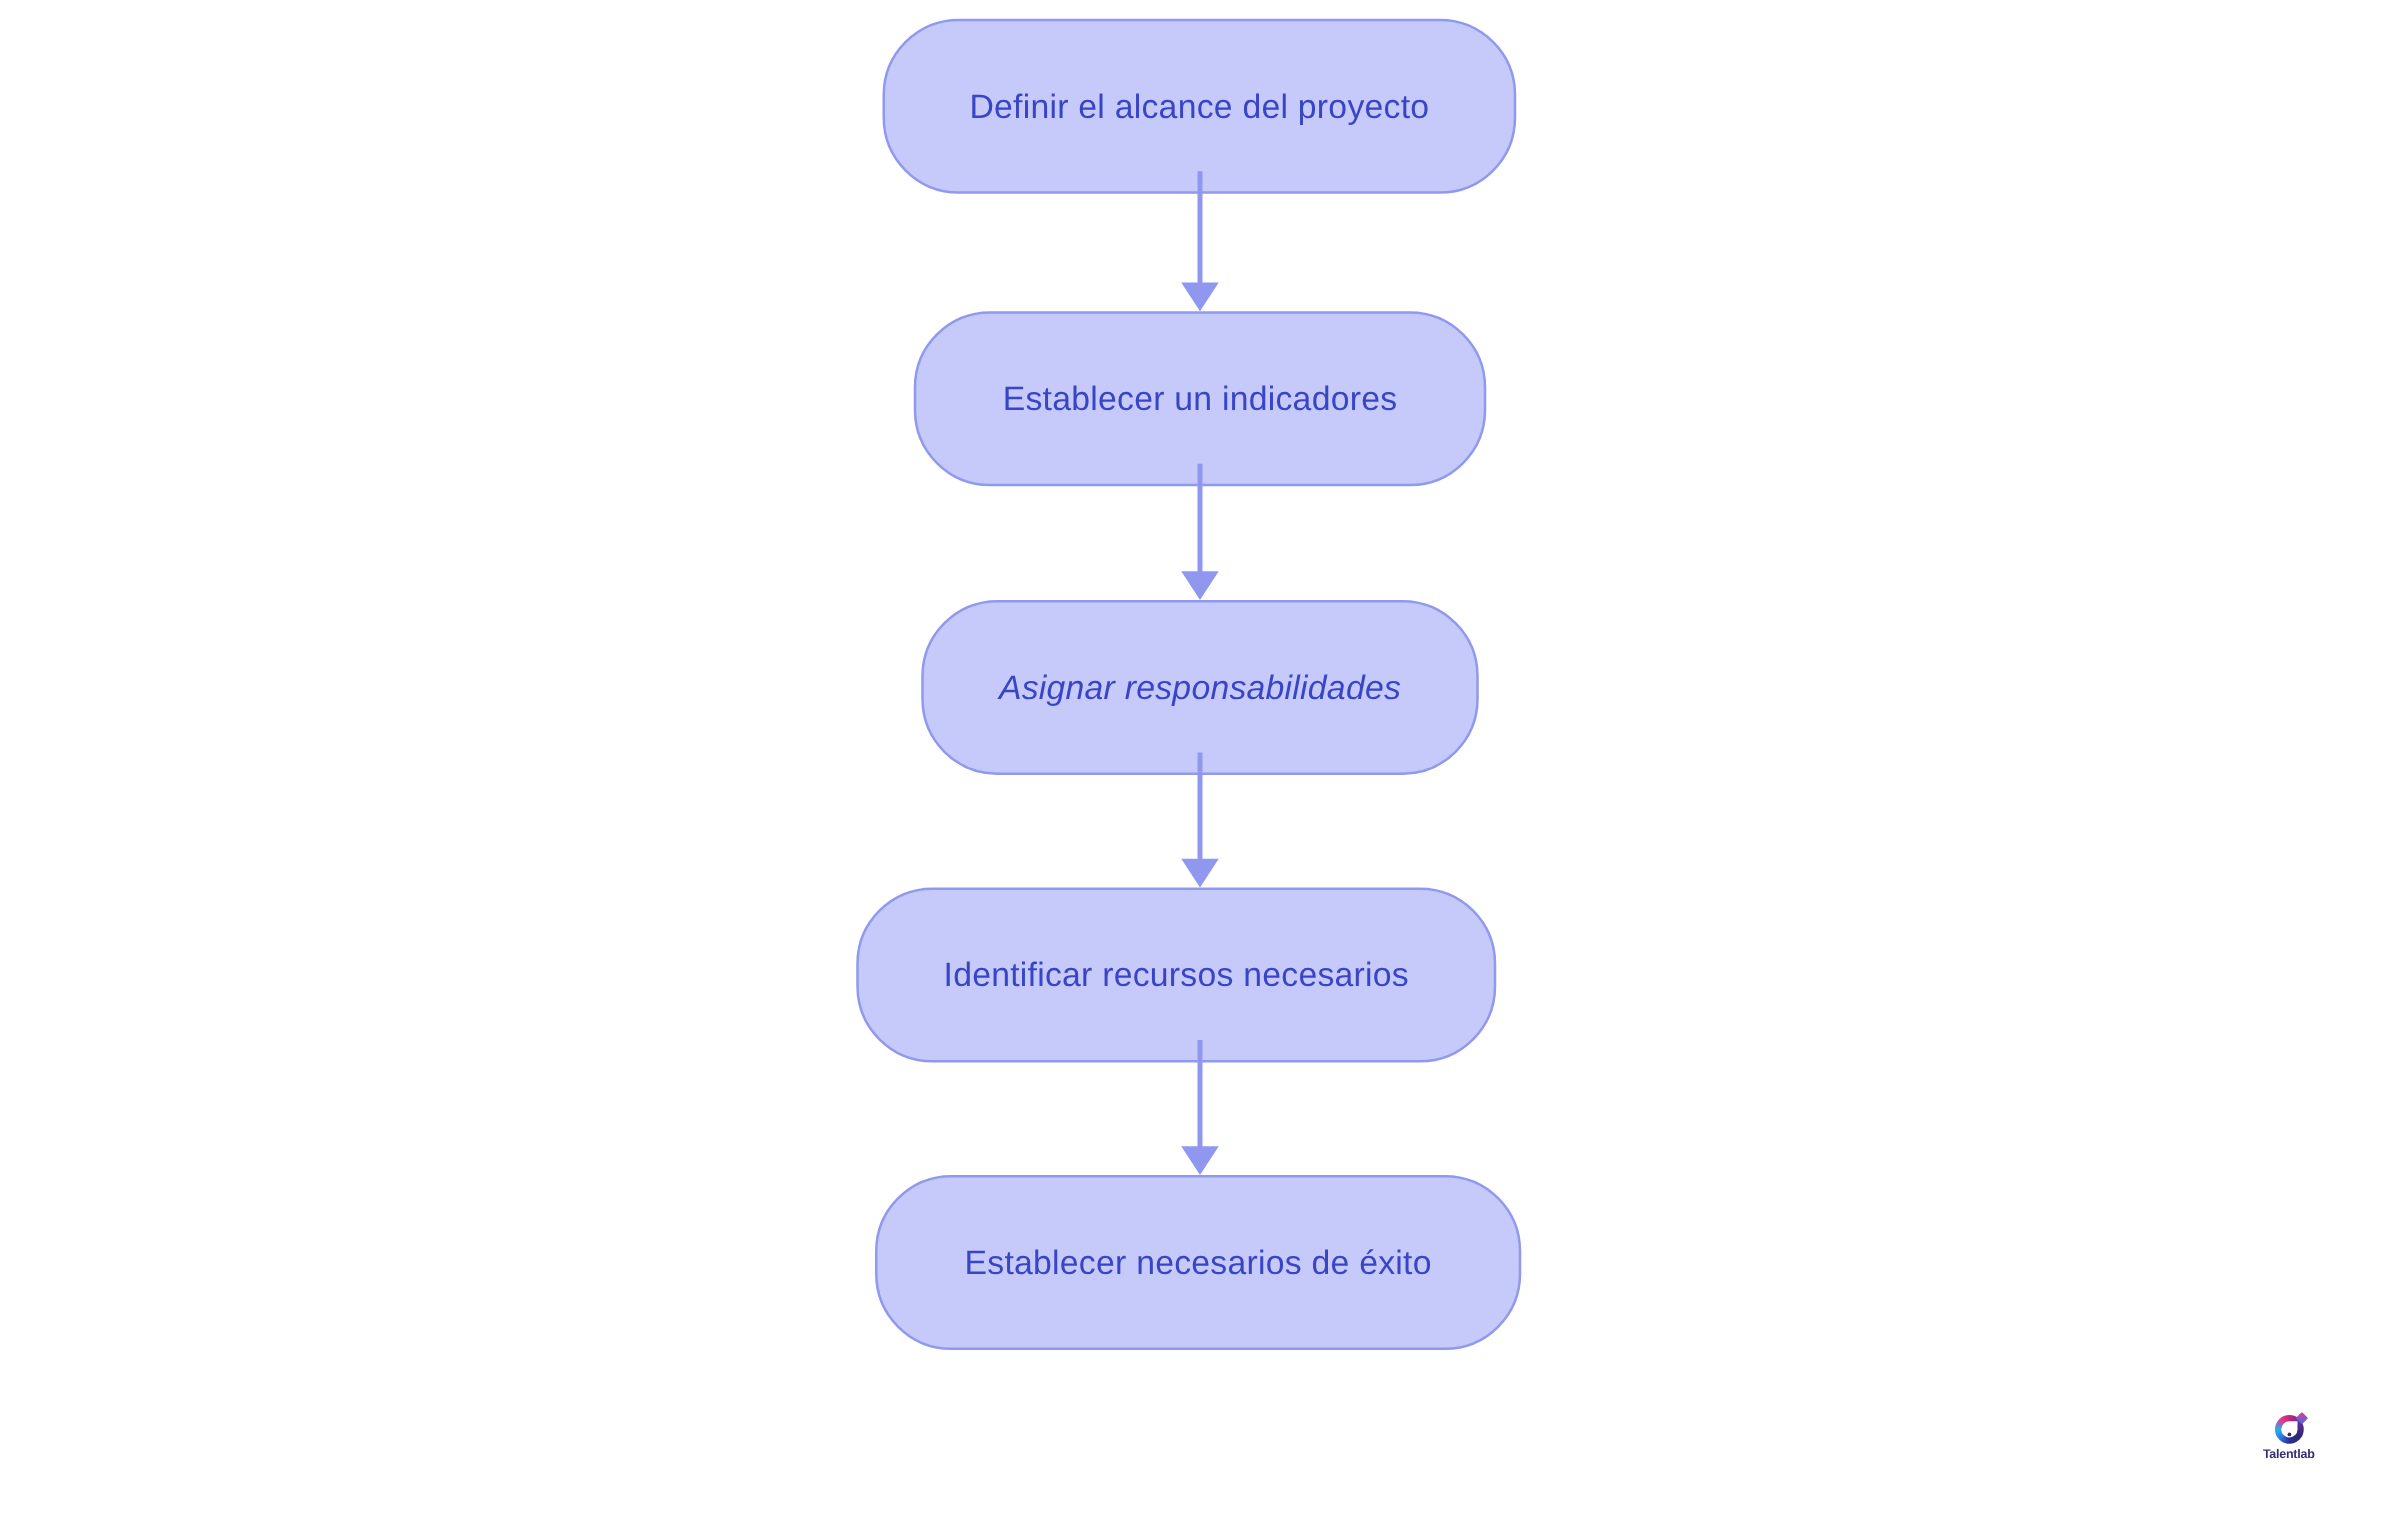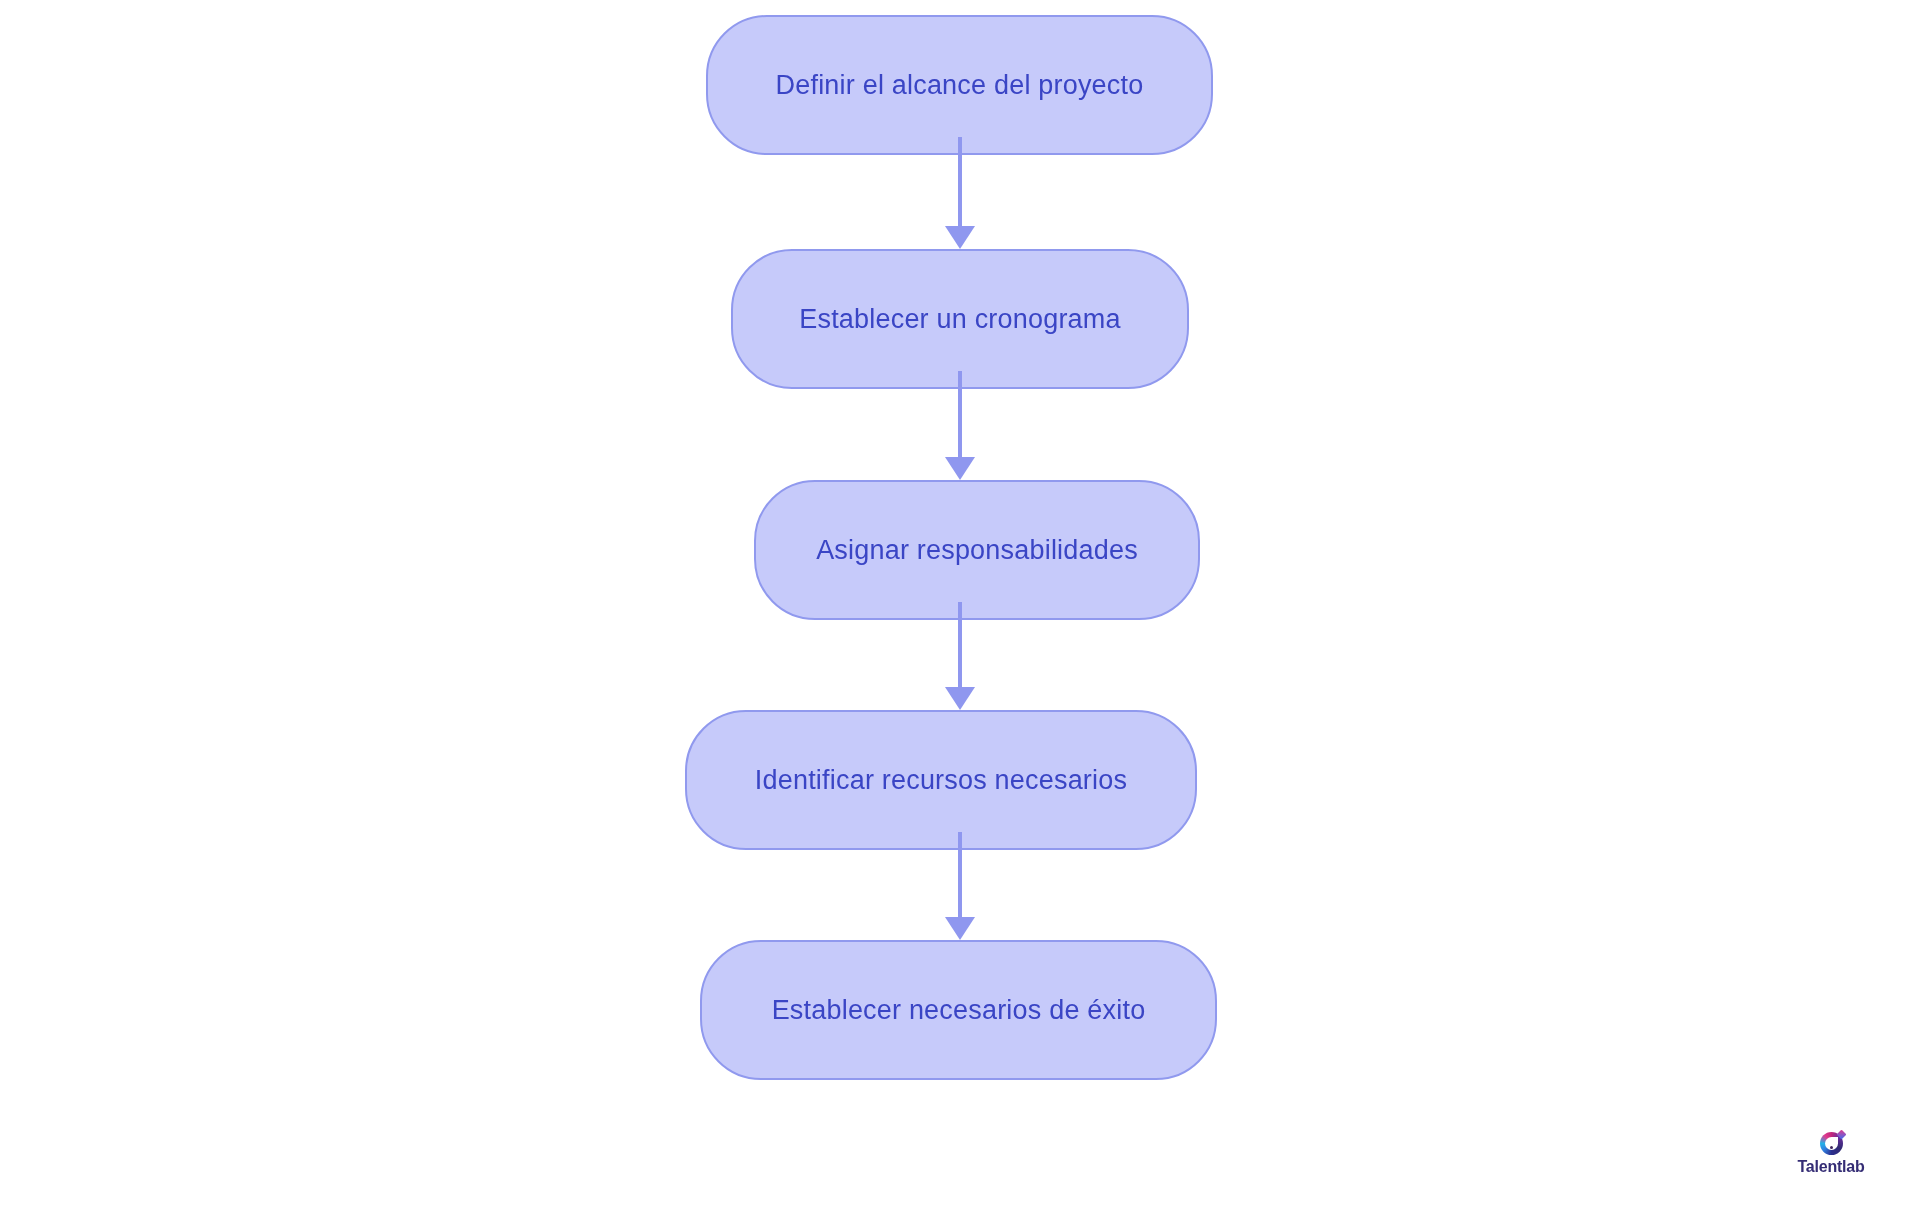--- a/index.html
+++ b/index.html
@@ -88,38 +88,38 @@
     position: absolute;
     left: 10px;
     top: 14px;
     width: 3px;
     height: 3px;
     border-radius: 50%;
     background: #40265e;
   }
   .brand-text {
     color: var(--logo-text, #352d75);
-    font-size: 16px;
+    font-size: 10px;
     font-weight: 700;
     letter-spacing: -0.2px;
     white-space: nowrap;
   }
 </style>
 </head>
 <body>
 
 <div class="canvas">
   <div id="flow">
       <div class="node" style="left: 706px; top: 15px; width: 507px;">
         <span class="node-label">Definir el alcance del proyecto</span>
       </div>
       <div class="node" style="left: 731px; top: 249px; width: 458px;">
-        <span class="node-label">Establecer un cronograma</span>
+        <span class="node-label">Establecer un indicadores</span>
       </div>
-      <div class="node" style="left: 754px; top: 480px; width: 446px;">
+      <div class="node" style="left: 737px; top: 480px; width: 446px; font-style: italic;">
         <span class="node-label">Asignar responsabilidades</span>
       </div>
       <div class="node" style="left: 685px; top: 710px; width: 512px;">
         <span class="node-label">Identificar recursos necesarios</span>
       </div>
       <div class="node" style="left: 700px; top: 940px; width: 517px;">
         <span class="node-label">Establecer necesarios de éxito</span>
       </div>
       <div class="arrow-line" style="left: 958.25px; top: 137px; height: 91px;"></div>
       <div class="arrow-head" style="left: 945px; top: 226px;"></div>

